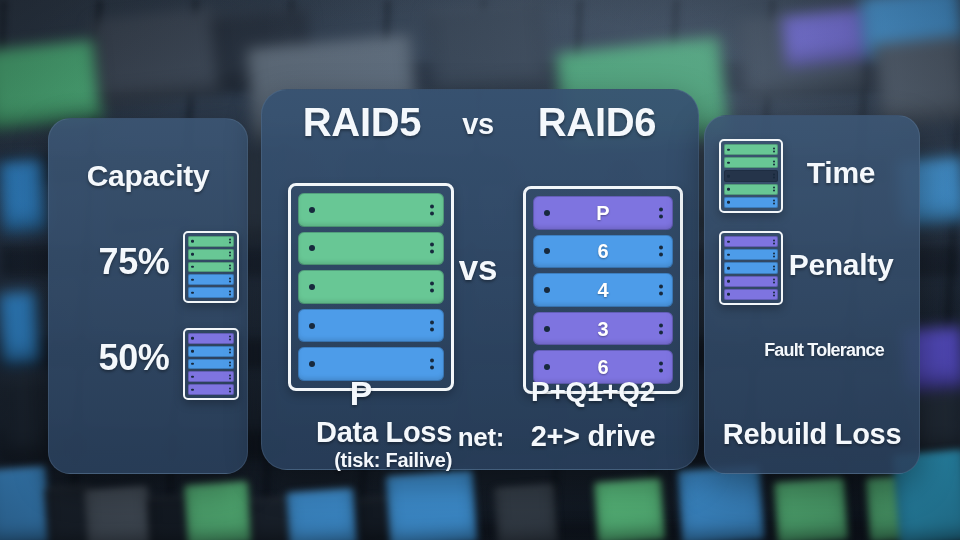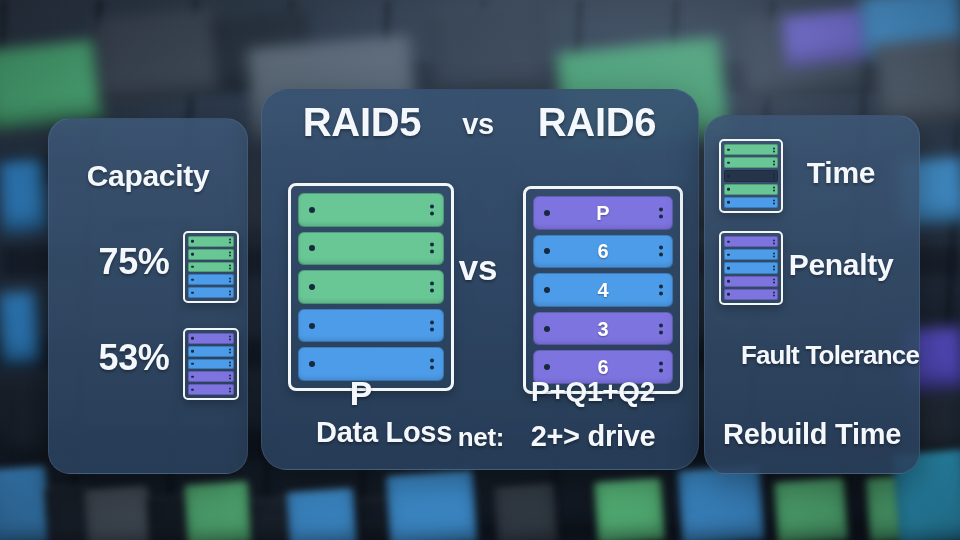--- a/index.html
+++ b/index.html
@@ -43,21 +43,21 @@
   .net{left:189px;top:332px;width:60px;font-size:26px;}
   .drv{left:251px;top:330px;width:160px;font-size:29px;}
   
   .lp-title{left:0;top:40px;width:100%;font-size:30px;}
   .lp-v1{left:5px;top:122px;width:160px;font-size:36px;}
   .lp-v2{left:5px;top:218px;width:160px;font-size:36px;}
   .lp-footer{left:0;bottom:16px;width:100%;font-size:29px;}
   
   .rp-w{left:66px;top:40px;width:140px;font-size:30px;}
   .rp-p{left:66px;top:132px;width:140px;font-size:30px;}
-  .rp-i1{left:10px;top:224px;width:100%;font-size:26px;letter-spacing:-.8px;padding-left:8px;}
+  .rp-i1{left:4px;top:224px;width:100%;font-size:18px;letter-spacing:-.8px;padding-left:8px;}
   .rp-i2{left:0;top:302px;width:100%;font-size:29px;}
   
   .stack{position:absolute;display:flex;flex-direction:column;
     border:3px solid #f2f6f9;border-radius:8px;padding:7px;gap:5px;
     box-shadow:0 4px 10px rgba(0,0,0,.25);}
   .stack .drive{position:relative;flex:1;border-radius:6px;
     box-shadow:inset 0 0 0 1px rgba(10,25,45,.22),inset 0 -3px 4px rgba(0,0,0,.12);
     display:flex;align-items:center;justify-content:center;}
   .stack .dlabel{font-size:20px;font-weight:700;color:#fff;text-shadow:0 1px 2px rgba(0,0,0,.35);line-height:1;}
   .stack .dl{position:absolute;left:11px;top:50%;transform:translateY(-50%);
@@ -167,21 +167,21 @@
         </div>
         <div class="drive" style="background: rgb(77, 156, 233);">
           <span class="dl"></span>
           <span class="dlabel"></span>
           <span class="dr">
             <i></i>
             <i></i>
           </span>
         </div>
       </div>
-    <div class="txt lp-v2">53%</div>
+    <div class="txt lp-v2">50%</div>
     <div class="stack mini lp-s2">
         <div class="drive" style="background: rgb(126, 116, 224);">
           <span class="dl"></span>
           <span class="dlabel"></span>
           <span class="dr">
             <i></i>
             <i></i>
           </span>
         </div>
         <div class="drive" style="background: rgb(77, 156, 233);">
@@ -308,20 +308,21 @@
             <i></i>
           </span>
         </div>
       </div>
 
     <div class="txt p5">P</div>
     <div class="txt p6">P+Q1+Q2</div>
 
     <div class="txt data-loss">
       <span>Data Loss</span>
+      <span class="sub">(tisk: Failive)</span>
     </div>
     <div class="txt net">net:</div>
     <div class="txt drv">2+&gt; drive</div>
   </div>
 
   <div class="panel right-panel">
     <div class="stack mini rp-s1">
         <div class="drive" style="background: rgb(104, 199, 149);">
           <span class="dl"></span>
           <span class="dlabel"></span>
@@ -401,16 +402,16 @@
           <span class="dl"></span>
           <span class="dlabel"></span>
           <span class="dr">
             <i></i>
             <i></i>
           </span>
         </div>
       </div>
     <div class="txt rp-p">Penalty</div>
     <div class="txt rp-i1">Fault Tolerance</div>
-    <div class="txt rp-i2">Rebuild Time</div>
+    <div class="txt rp-i2">Rebuild Loss</div>
   </div>
 
 </div>
 
 </body></html>

